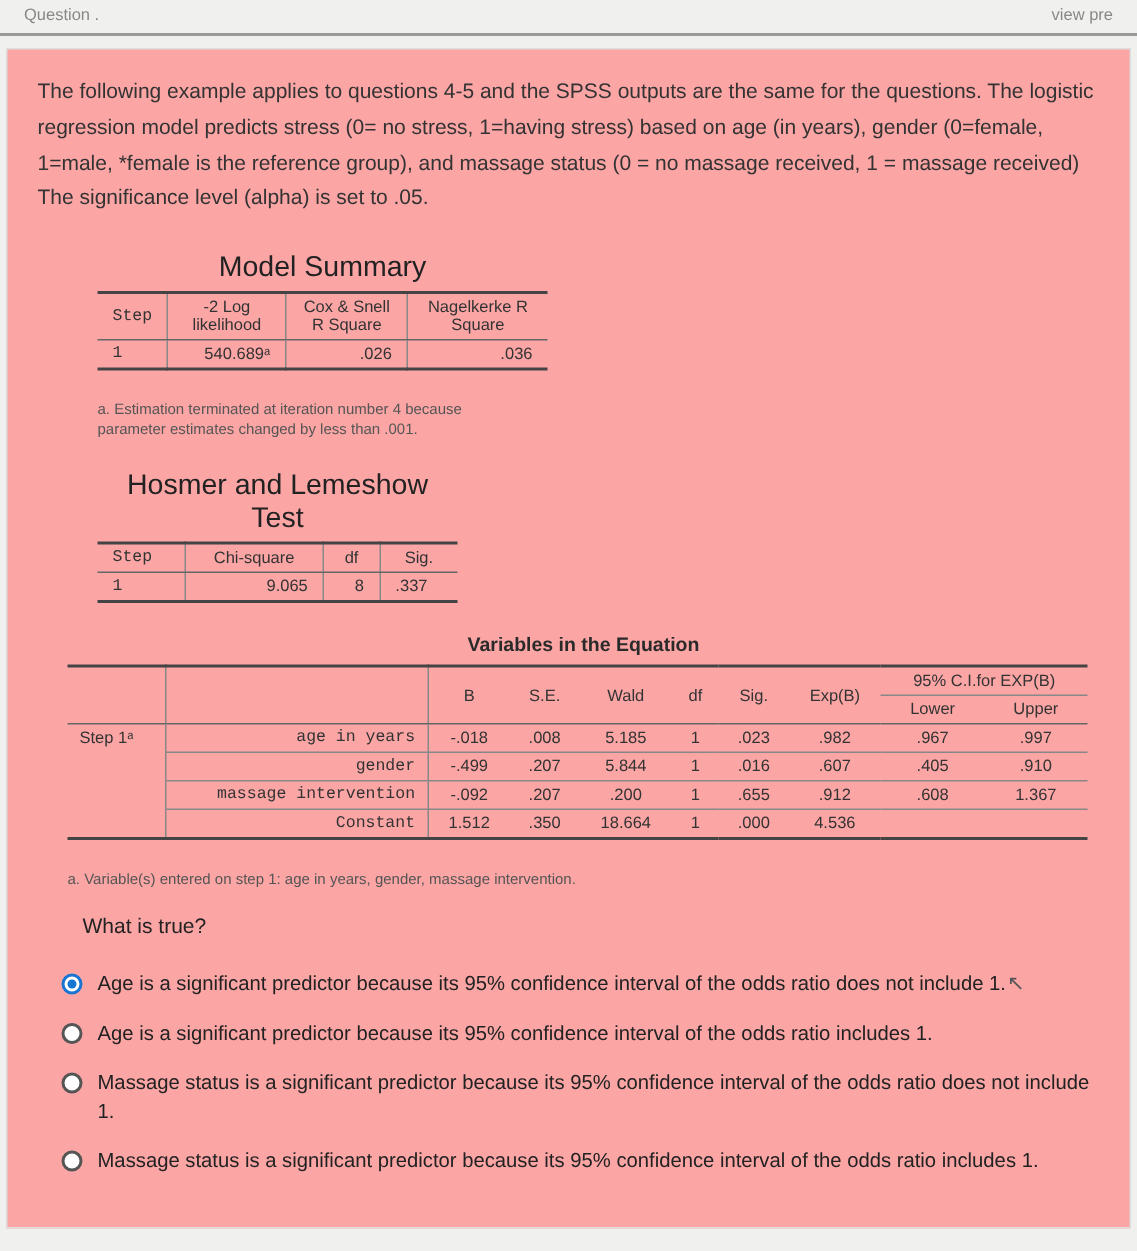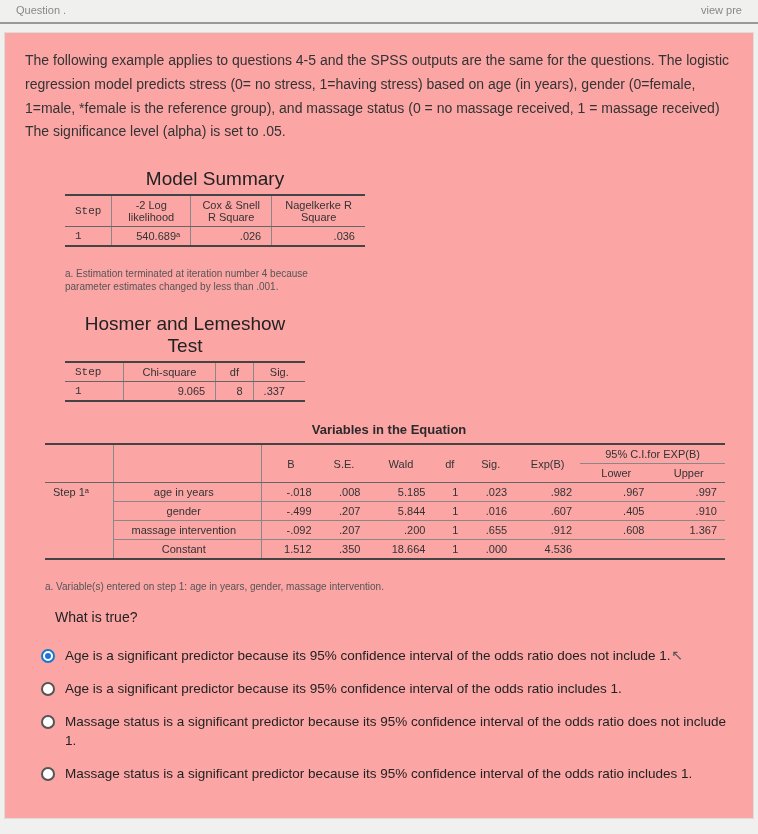--- a/index.html
+++ b/index.html
@@ -94,25 +94,26 @@
       font-size: 11px;
     }
     .vars th, .vars td { padding: 3px 8px; }
     .vars .rowlabel-group {
       text-align: left;
       border-right: 1px solid #888;
       vertical-align: top;
       white-space: nowrap;
     }
     .vars .rowlabel {
-      text-align: center;
+      text-align: right;
       border-right: 1px solid #888;
       padding-left: 0;
-    }
-    .vars td.num { text-align: right; }
+      font-family: Liberation Mono, monospace;
+    }
+    .vars td.num { }
     .vars .ci-header { border-bottom: 1px solid #888; }
 
     .question {
       font-size: 14px;
       margin: 14px 0 22px 30px;
       color: #222;
     }
     .options {
       margin-left: 16px;
     }

